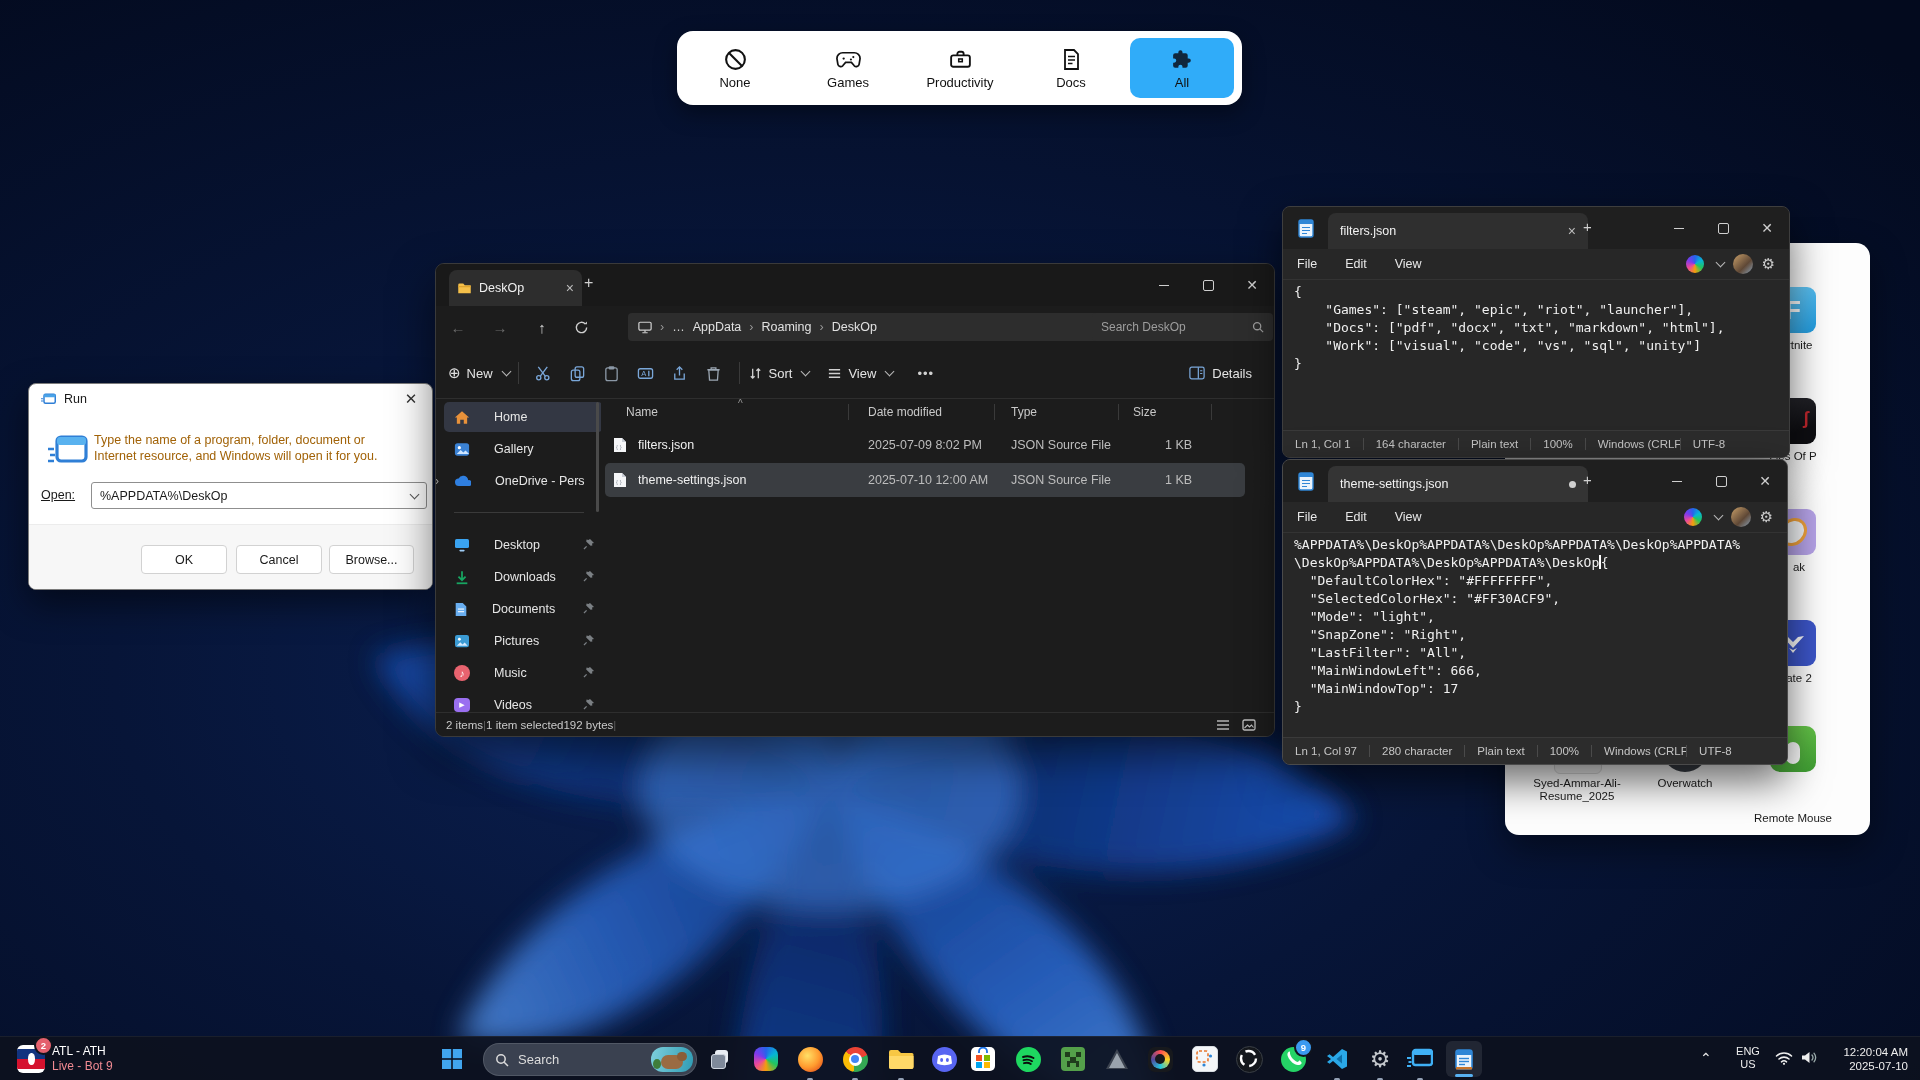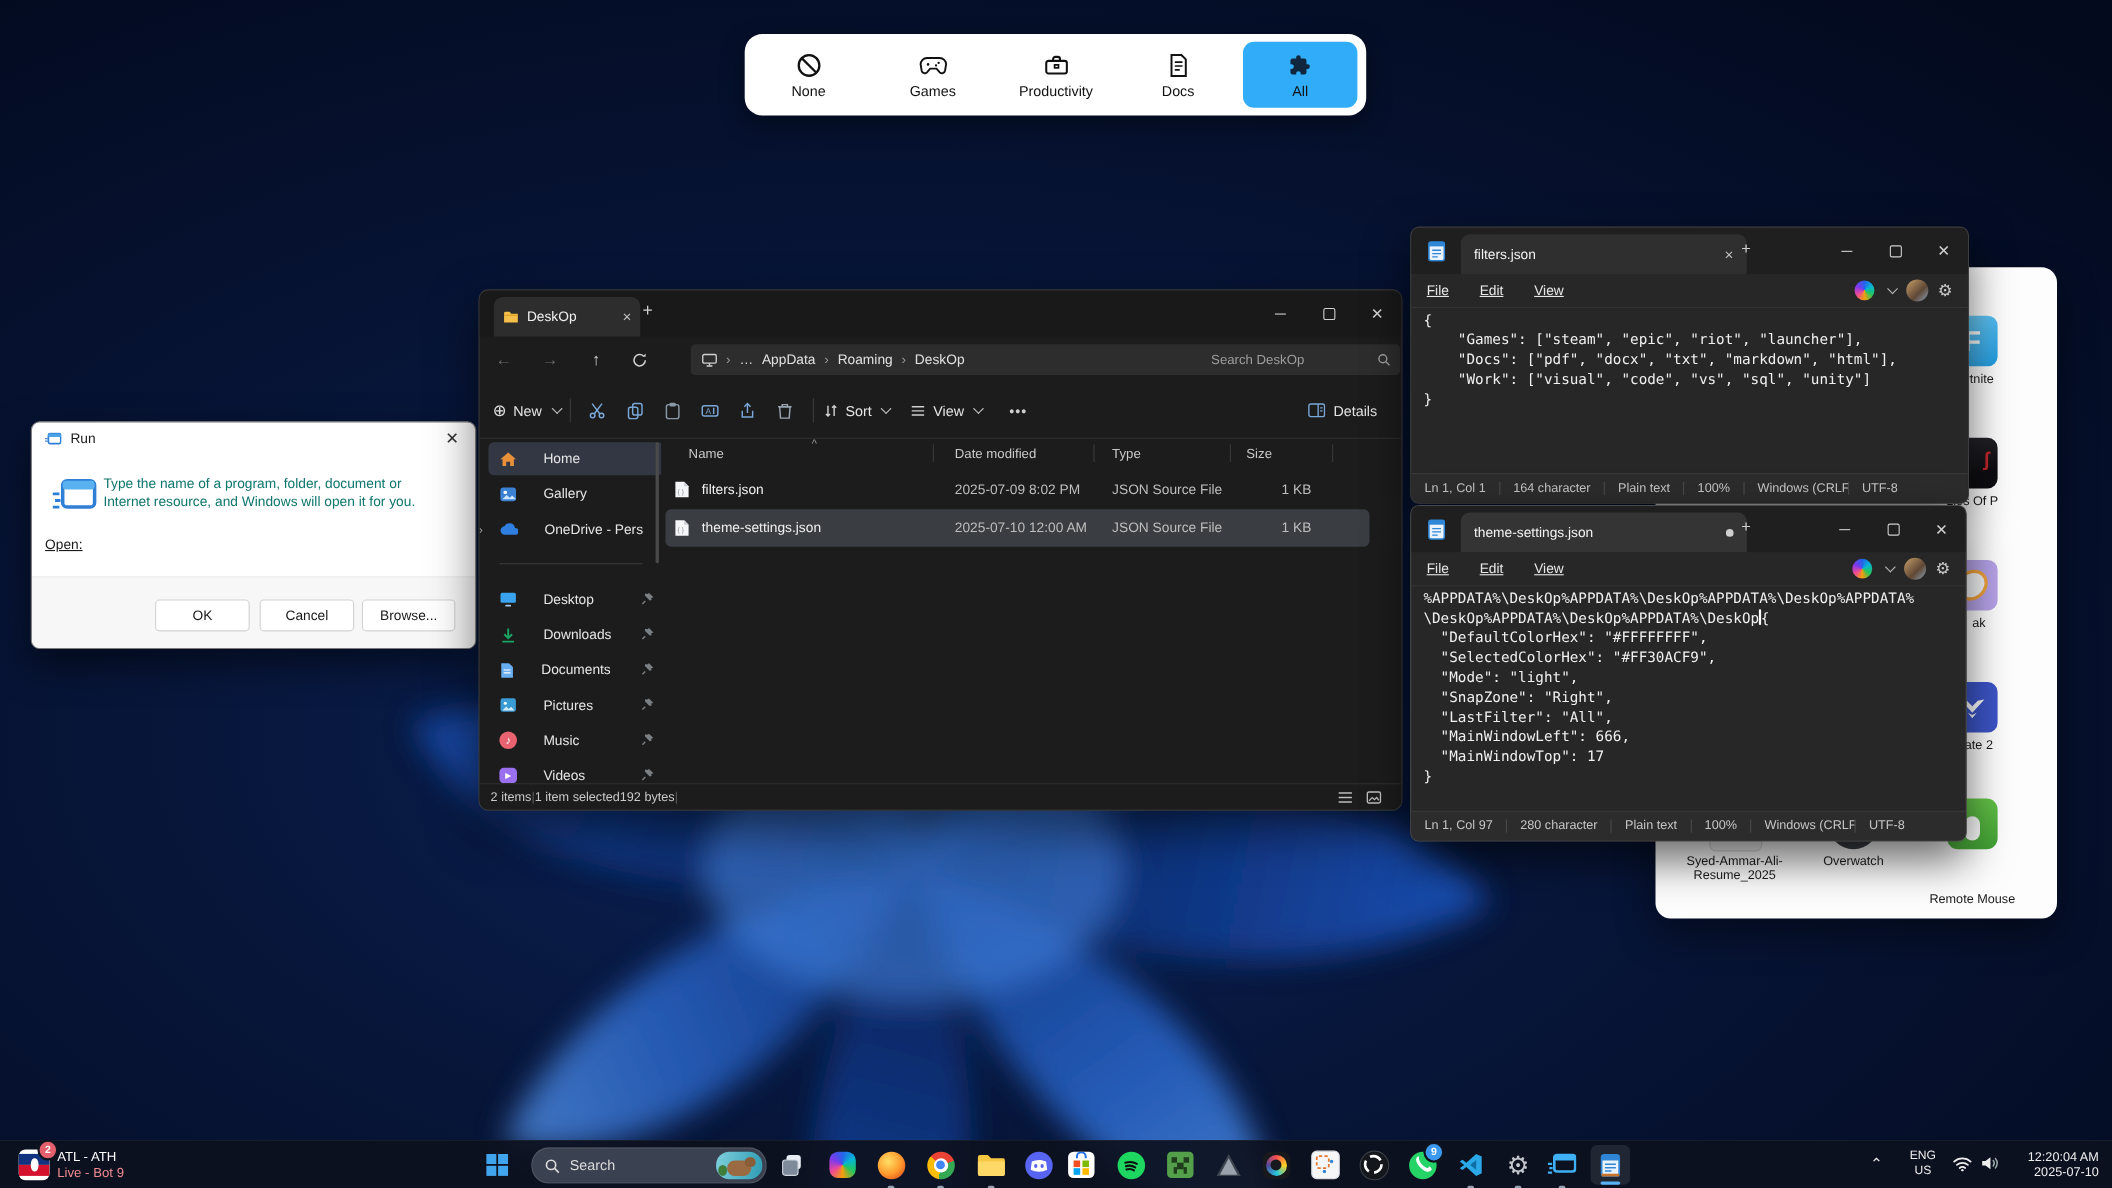--- a/index.html
+++ b/index.html
@@ -15,21 +15,21 @@
   
   .winctl{display:flex;align-items:center;gap:0;position:absolute;top:0;right:0;height:100%;}
   .wbtn{width:44px;height:100%;display:flex;align-items:center;justify-content:center;color:#cfcfcf;font-size:14px;}
   .mini{width:10px;height:1px;background:#cfcfcf;display:inline-block;}
   .maxi{width:9px;height:9px;border:1px solid #cfcfcf;border-radius:2px;display:inline-block;}
   .chev{display:inline-block;width:6px;height:6px;border-right:1.4px solid #b9b9b9;border-bottom:1.4px solid #b9b9b9;transform:rotate(45deg);margin-left:4px;margin-top:-3px;}
   
   .run{position:absolute;left:28px;top:383px;width:403px;height:205px;background:#fff;border-radius:8px;border:1px solid #7b7b7b;box-shadow:0 14px 34px rgba(0,0,0,.5);z-index:3;overflow:hidden;color:#1a1a1a;}
   .run-title{position:absolute;left:0;top:0;right:0;height:30px;display:flex;align-items:center;padding-left:12px;gap:8px;font-size:12.5px;}
   .run-close{position:absolute;right:10px;top:4px;width:22px;height:22px;display:flex;align-items:center;justify-content:center;font-size:15px;color:#333;}
-  .run-msg{position:absolute;left:65px;top:48px;width:315px;font-size:12.5px;line-height:16px;color:#0f766e;}
+  .run-msg{position:absolute;left:65px;top:48px;width:315px;font-size:12.5px;line-height:16px;color:#a16207;}
   .run-label{position:absolute;left:12px;top:104px;font-size:12.5px;}
   .run-label u{text-decoration:underline;}
   .run-combo{position:absolute;left:62px;top:98px;width:318px;height:25px;border:1px solid #8f8f8f;border-radius:3px;background:#fff;display:flex;align-items:center;padding:0 8px;font-size:12.5px;justify-content:space-between;}
   .run-foot{position:absolute;left:0;right:0;bottom:0;height:64px;background:#f7f7f7;border-top:1px solid #ececec;}
   .run-btn{position:absolute;top:20px;width:84px;height:27px;background:#fff;border:1px solid #d2d2d2;border-radius:4px;font-size:12.5px;display:flex;align-items:center;justify-content:center;color:#1a1a1a;}
   
   .exp{position:absolute;left:435px;top:263px;width:838px;height:472px;background:#1c1c1c;border:1px solid #3a3a3a;border-radius:9px;box-shadow:0 18px 44px rgba(0,0,0,.55);z-index:4;overflow:hidden;color:#e6e6e6;}
   .exp-tabrow{position:absolute;left:0;top:0;right:0;height:42px;background:#191919;}
   .exp-tab{position:absolute;left:13px;top:6px;width:117px;height:36px;background:#2d2d2d;border-radius:8px 8px 0 0;display:flex;align-items:center;gap:7px;padding:0 8px;font-size:12.5px;color:#f0f0f0;}
   .exp-addr{position:absolute;left:0;top:42px;right:0;height:42px;display:flex;align-items:center;}
@@ -46,21 +46,21 @@
   .sitem.sel{background:#333743;}
   .spin{position:absolute;right:8px;top:8px;opacity:.75;}
   .row{position:absolute;left:169px;width:640px;height:34px;display:flex;align-items:center;font-size:12.5px;color:#bdbdbd;border-radius:5px;}
   .row.sel{background:#3a3d41;}
   .exp-status{position:absolute;left:0;bottom:0;right:0;height:23px;border-top:1px solid #2e2e2e;display:flex;align-items:center;font-size:11.5px;color:#c9c9c9;padding-left:10px;gap:0;background:#1c1c1c;}
   
   .np{position:absolute;background:#272727;border:1px solid #3e3e3e;border-radius:8px;box-shadow:0 16px 40px rgba(0,0,0,.6);overflow:hidden;color:#ececec;}
   .np-tabrow{position:absolute;left:0;top:0;right:0;height:42px;background:#1f1f1f;}
   .np-tab{position:absolute;left:45px;top:6px;width:236px;height:36px;background:#2f2f2f;border-radius:8px 8px 0 0;display:flex;align-items:center;padding:0 12px;font-size:12.5px;color:#f2f2f2;justify-content:space-between;}
   .np-menu{position:absolute;left:0;top:42px;right:0;height:30px;display:flex;align-items:center;font-size:12.5px;color:#e8e8e8;border-bottom:1px solid #333;}
-  .np-menu span.m{padding:0 14px;text-decoration:underline;}
+  .np-menu span.m{padding:0 14px;}
   .np-text{position:absolute;left:11px;top:76px;right:6px;font-family:"DejaVu Sans Mono",monospace;font-size:13px;line-height:18px;white-space:pre;color:#f0f0f0;}
   .np-status{position:absolute;left:0;bottom:0;right:0;height:26px;background:#2c2c2c;border-top:1px solid #3a3a3a;display:flex;align-items:center;font-size:11.5px;color:#c5c5c5;}
   .np-status .seg{padding:0 12px;white-space:nowrap;}
   .np-status .sdiv{width:1px;height:12px;background:#4a4a4a;}
   .clipseg{width:70px;overflow:hidden;display:inline-block;white-space:nowrap;}
   .np-caret{display:inline-block;width:1.5px;height:14px;background:#fff;vertical-align:-2px;}
   .copilot{width:18px;height:18px;border-radius:50%;background:conic-gradient(#2563eb,#06b6d4,#22c55e,#f59e0b,#ec4899,#7c3aed,#2563eb);}
   .avatar{width:20px;height:20px;border-radius:50%;background:linear-gradient(135deg,#c9a06a,#5f4836 60%,#8aa2b8);}
   
   .panel{position:absolute;left:1505px;top:243px;width:365px;height:592px;background:#fdfdfd;border-radius:14px;box-shadow:0 14px 36px rgba(0,0,0,.45);z-index:1;}
@@ -211,20 +211,24 @@
     </div>
     <svg class="abs" style="left:18px;top:50px;" width="42" height="34" viewBox="0 0 42 34">
         <rect x="10" y="3" width="29" height="24" rx="4" fill="none" stroke="#2f7fd6" stroke-width="3.2"></rect>
         <rect x="10" y="3" width="29" height="8" rx="3" fill="#59b2ef"></rect>
         <line x1="1" y1="15" x2="7" y2="15" stroke="#2f7fd6" stroke-width="2.6"></line>
         <line x1="3" y1="21" x2="8" y2="21" stroke="#2f7fd6" stroke-width="2.6"></line>
         <line x1="1" y1="27" x2="7" y2="27" stroke="#2f7fd6" stroke-width="2.6"></line>
       </svg>
     <div class="run-msg">Type the name of a program, folder, document or Internet resource, and Windows will open it for you.</div>
     <div class="run-label"><u>Open:</u></div>
+    <div class="run-combo">
+      <span>%APPDATA%\DeskOp</span>
+      <span class="chev" style="border-color:#555;"></span>
+    </div>
     <div class="run-foot">
       <div class="run-btn" style="left:112px;">OK</div>
       <div class="run-btn" style="left:207px;">Cancel</div>
       <div class="run-btn" style="left:300px;width:83px;">Browse...</div>
     </div>
   </div>
 
   <div class="exp">
     <div class="exp-tabrow">
       <div class="exp-tab">

